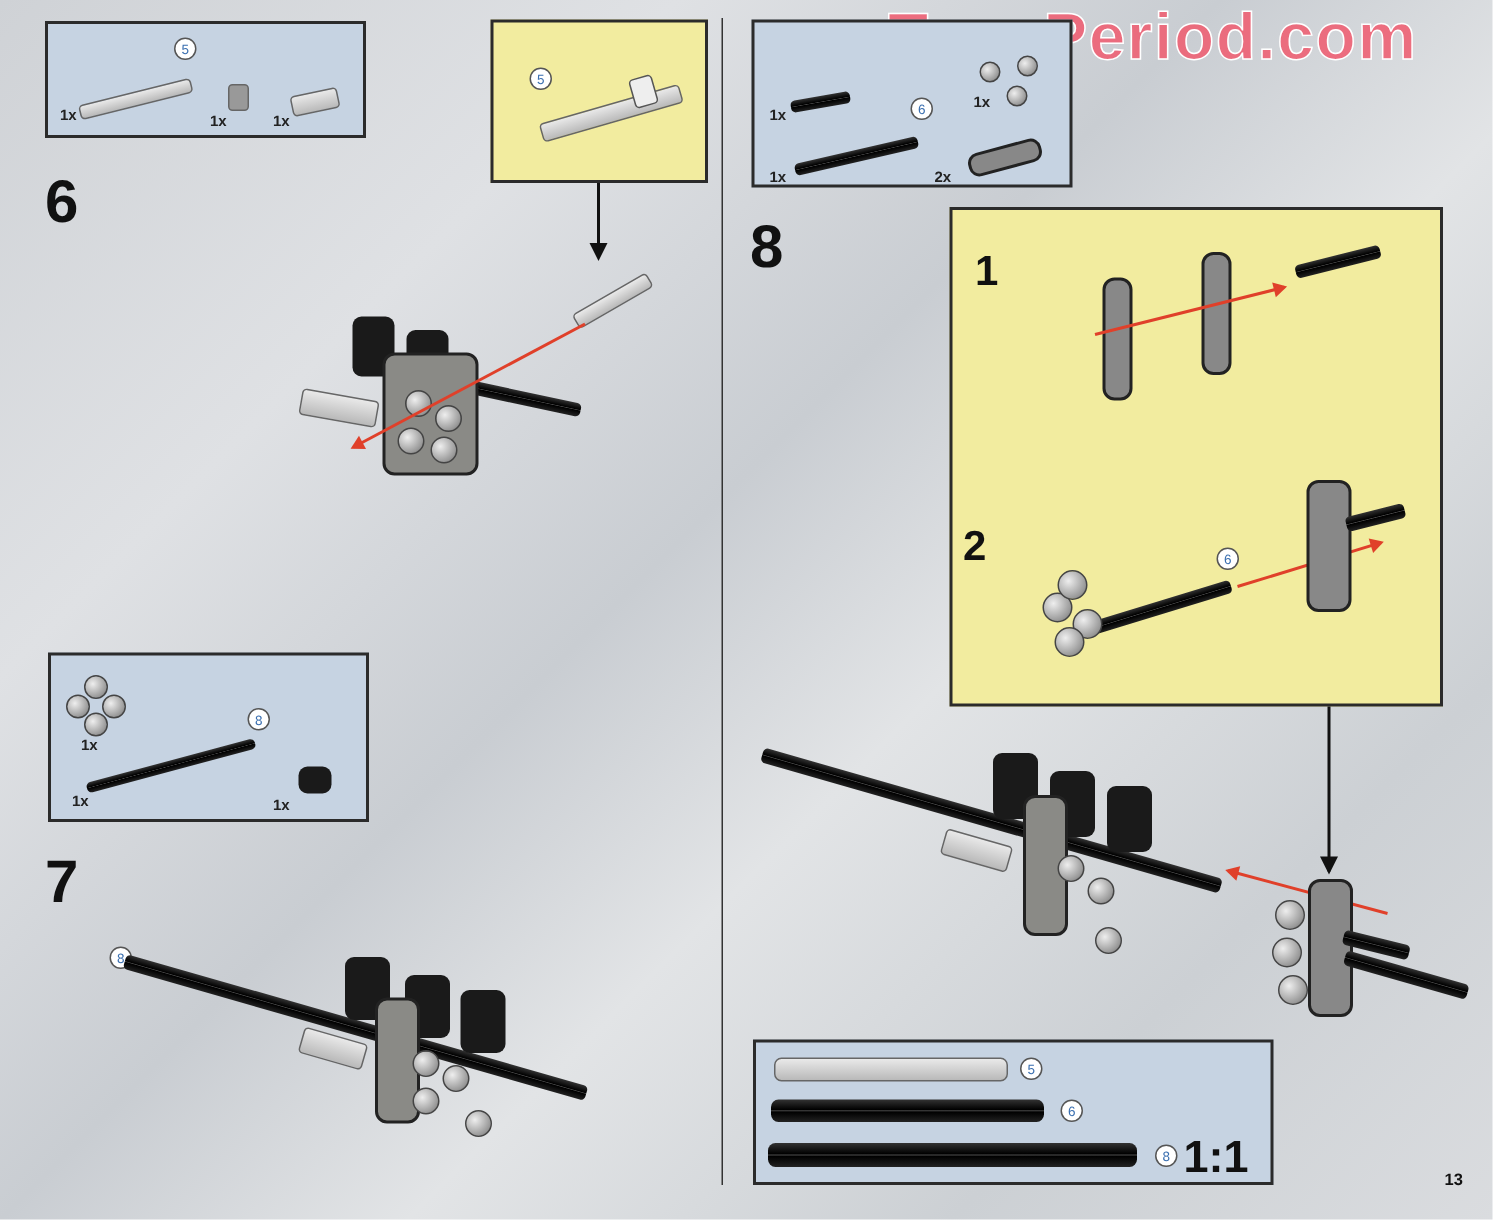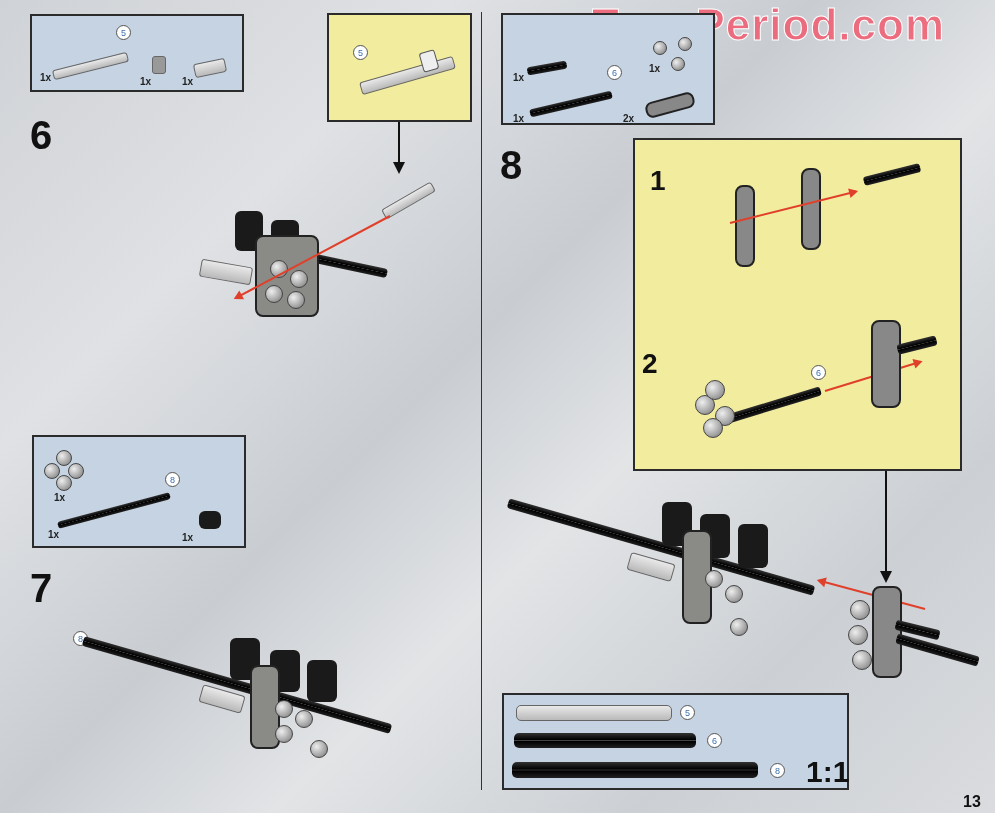--- a/index.html
+++ b/index.html
@@ -20,21 +20,21 @@
   .beam{background:#888;border:2px solid #222;border-radius:8px;}
   .black-part{background:#1a1a1a;border-radius:6px;}
   .ball{background:radial-gradient(circle at 35% 35%,#eee,#999 70%,#666);border-radius:50%;border:1px solid #444;}
   .arrow-red{height:2px;background:#e0402a;transform-origin:left center;}
   .arrow-red::after{content:"";position:absolute;right:-2px;top:-4px;border-left:9px solid #e0402a;border-top:5px solid transparent;border-bottom:5px solid transparent;}
   .arrow-black{width:2px;background:#111;}
   .arrow-black::after{content:"";position:absolute;left:-5px;bottom:-2px;border-top:12px solid #111;border-left:6px solid transparent;border-right:6px solid transparent;}
   .watermark{font-weight:bold;font-size:44px;color:rgba(240,90,110,0.85);letter-spacing:1px;
     -webkit-text-stroke:1px #fff;}
   .ratio{font-weight:bold;font-size:30px;color:#111;}
-  .page-num{font-weight:bold;font-size:16px;color:#111;margin-top:12px;}
+  .page-num{font-weight:bold;font-size:11px;color:#111;}
 </style>
 </head>
 <body>
 
 <div class="abs divider"></div>
 
 <div class="abs watermark" style="left:592px;top:0px;">ToysPeriod.com</div>
 
 <div class="abs parts-box" style="left:30px;top:14px;width:214px;height:78px;">
   <div class="abs len-badge" style="left:84px;top:9px;">5</div>
@@ -150,16 +150,16 @@
   <div class="abs axle-black" style="left:395px;top:145px;width:85px;height:10px;transform:rotate(16deg);"></div>
 </div>
 
 <div class="abs parts-box" style="left:502px;top:693px;width:347px;height:97px;">
   <div class="abs axle-grey" style="left:12px;top:10px;width:154px;height:14px;border-radius:5px;"></div>
   <div class="abs len-badge" style="left:176px;top:10px;">5</div>
   <div class="abs axle-black" style="left:10px;top:38px;width:182px;height:15px;border-radius:5px;"></div>
   <div class="abs len-badge" style="left:203px;top:38px;">6</div>
   <div class="abs axle-black" style="left:8px;top:67px;width:246px;height:16px;border-radius:5px;"></div>
   <div class="abs len-badge" style="left:266px;top:68px;">8</div>
-  <div class="abs ratio" style="left:302px;top:60px;">1:1</div>
+  <div class="abs ratio" style="left:285px;top:60px;">1:1</div>
 </div>
 
 <div class="abs page-num" style="left:963px;top:781px;">13</div>
 
 </body></html>

